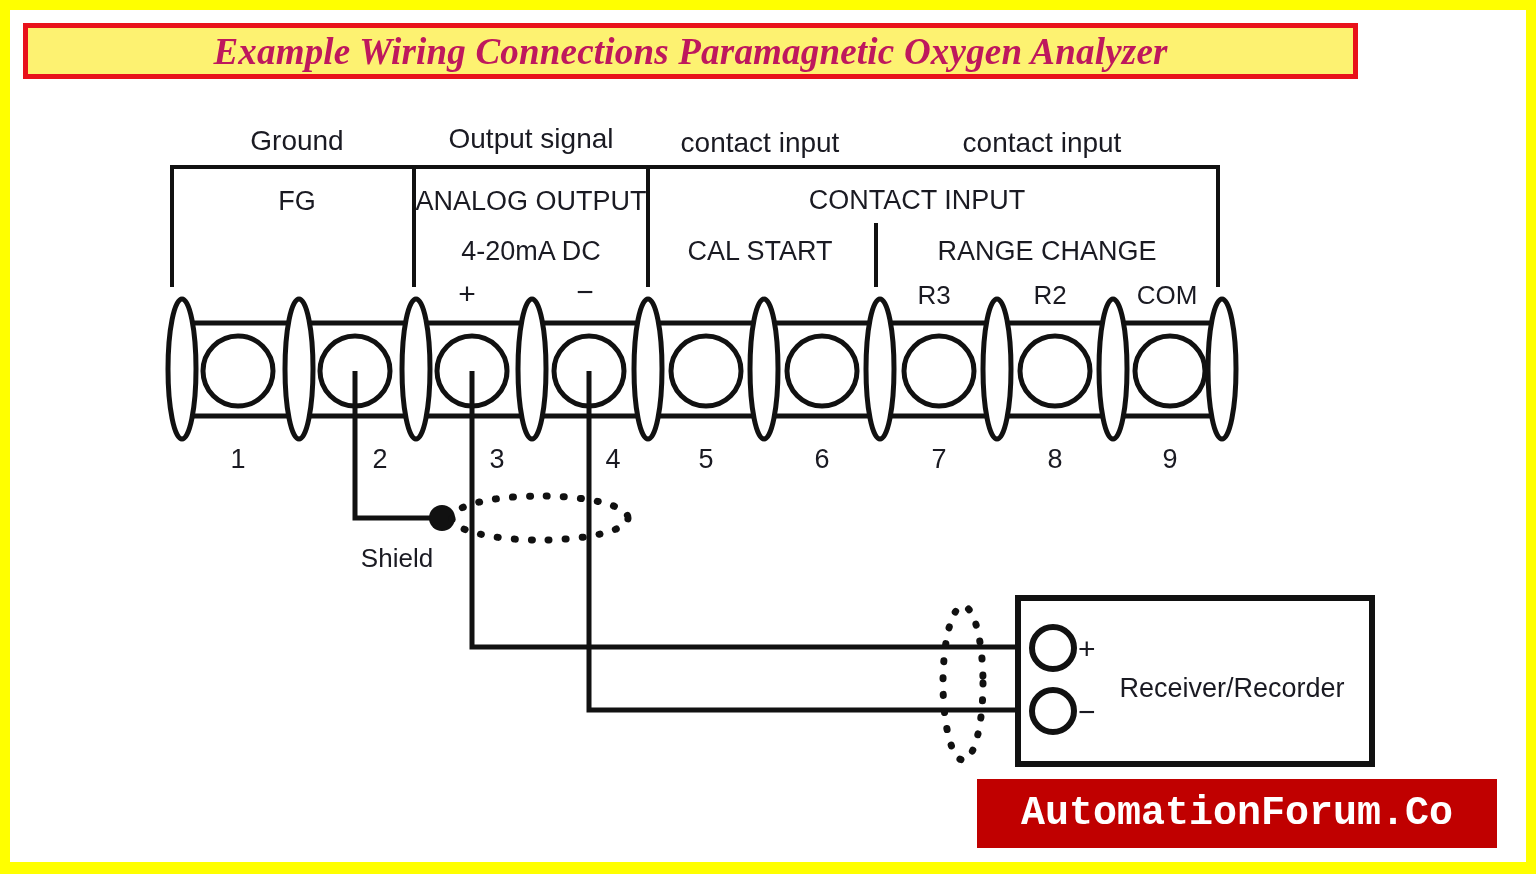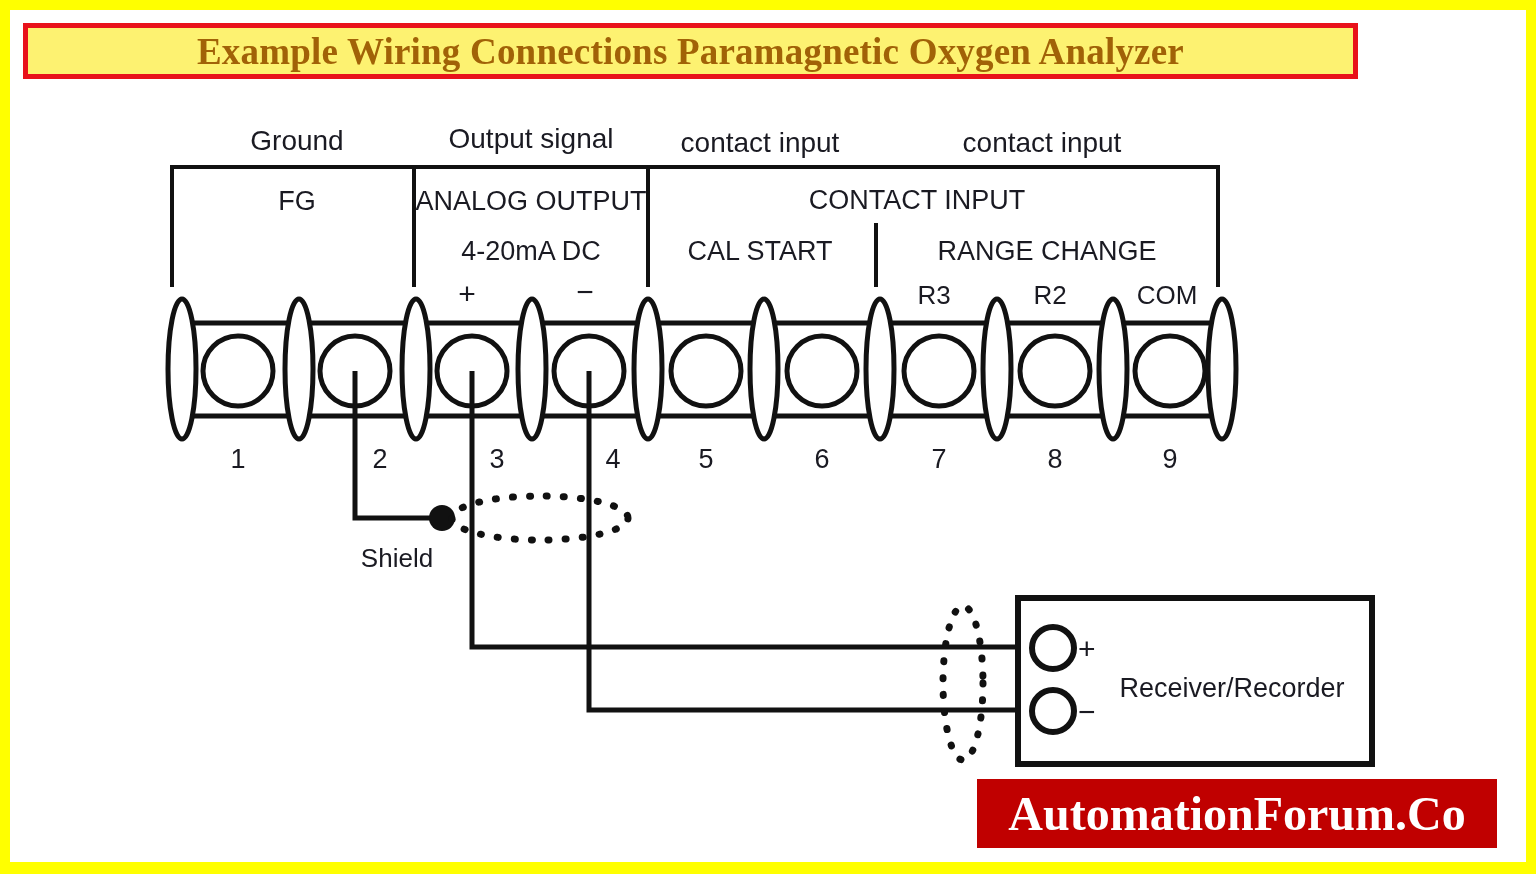--- a/index.html
+++ b/index.html
@@ -40,41 +40,42 @@
     border: 5px solid #e8121a;
     box-sizing: border-box;
     display: flex;
     align-items: center;
     justify-content: center;
   }
   #title-text {
     font-family: "Liberation Serif", "DejaVu Serif", serif;
     font-weight: bold;
     font-size: 37px;
-    color: #a16207;
+    color: #be185d;
     letter-spacing: 0.2px;
     white-space: nowrap;
     line-height: 1;
+    font-style: italic;
   }
   
   #watermark {
     position: absolute;
     left: 967px;
     top: 769px;
     width: 520px;
     height: 69px;
     background: #c00000;
     display: flex;
     align-items: center;
     justify-content: center;
   }
   #watermark-text {
-    font-family: Liberation Serif, serif;
+    font-family: Liberation Mono, monospace;
     font-weight: bold;
-    font-size: 48px;
+    font-size: 40px;
     color: #ffffff;
     white-space: nowrap;
     line-height: 1;
   }
   
   #diagram {
     position: absolute;
     left: 0;
     top: 0;
     width: 1516px;

